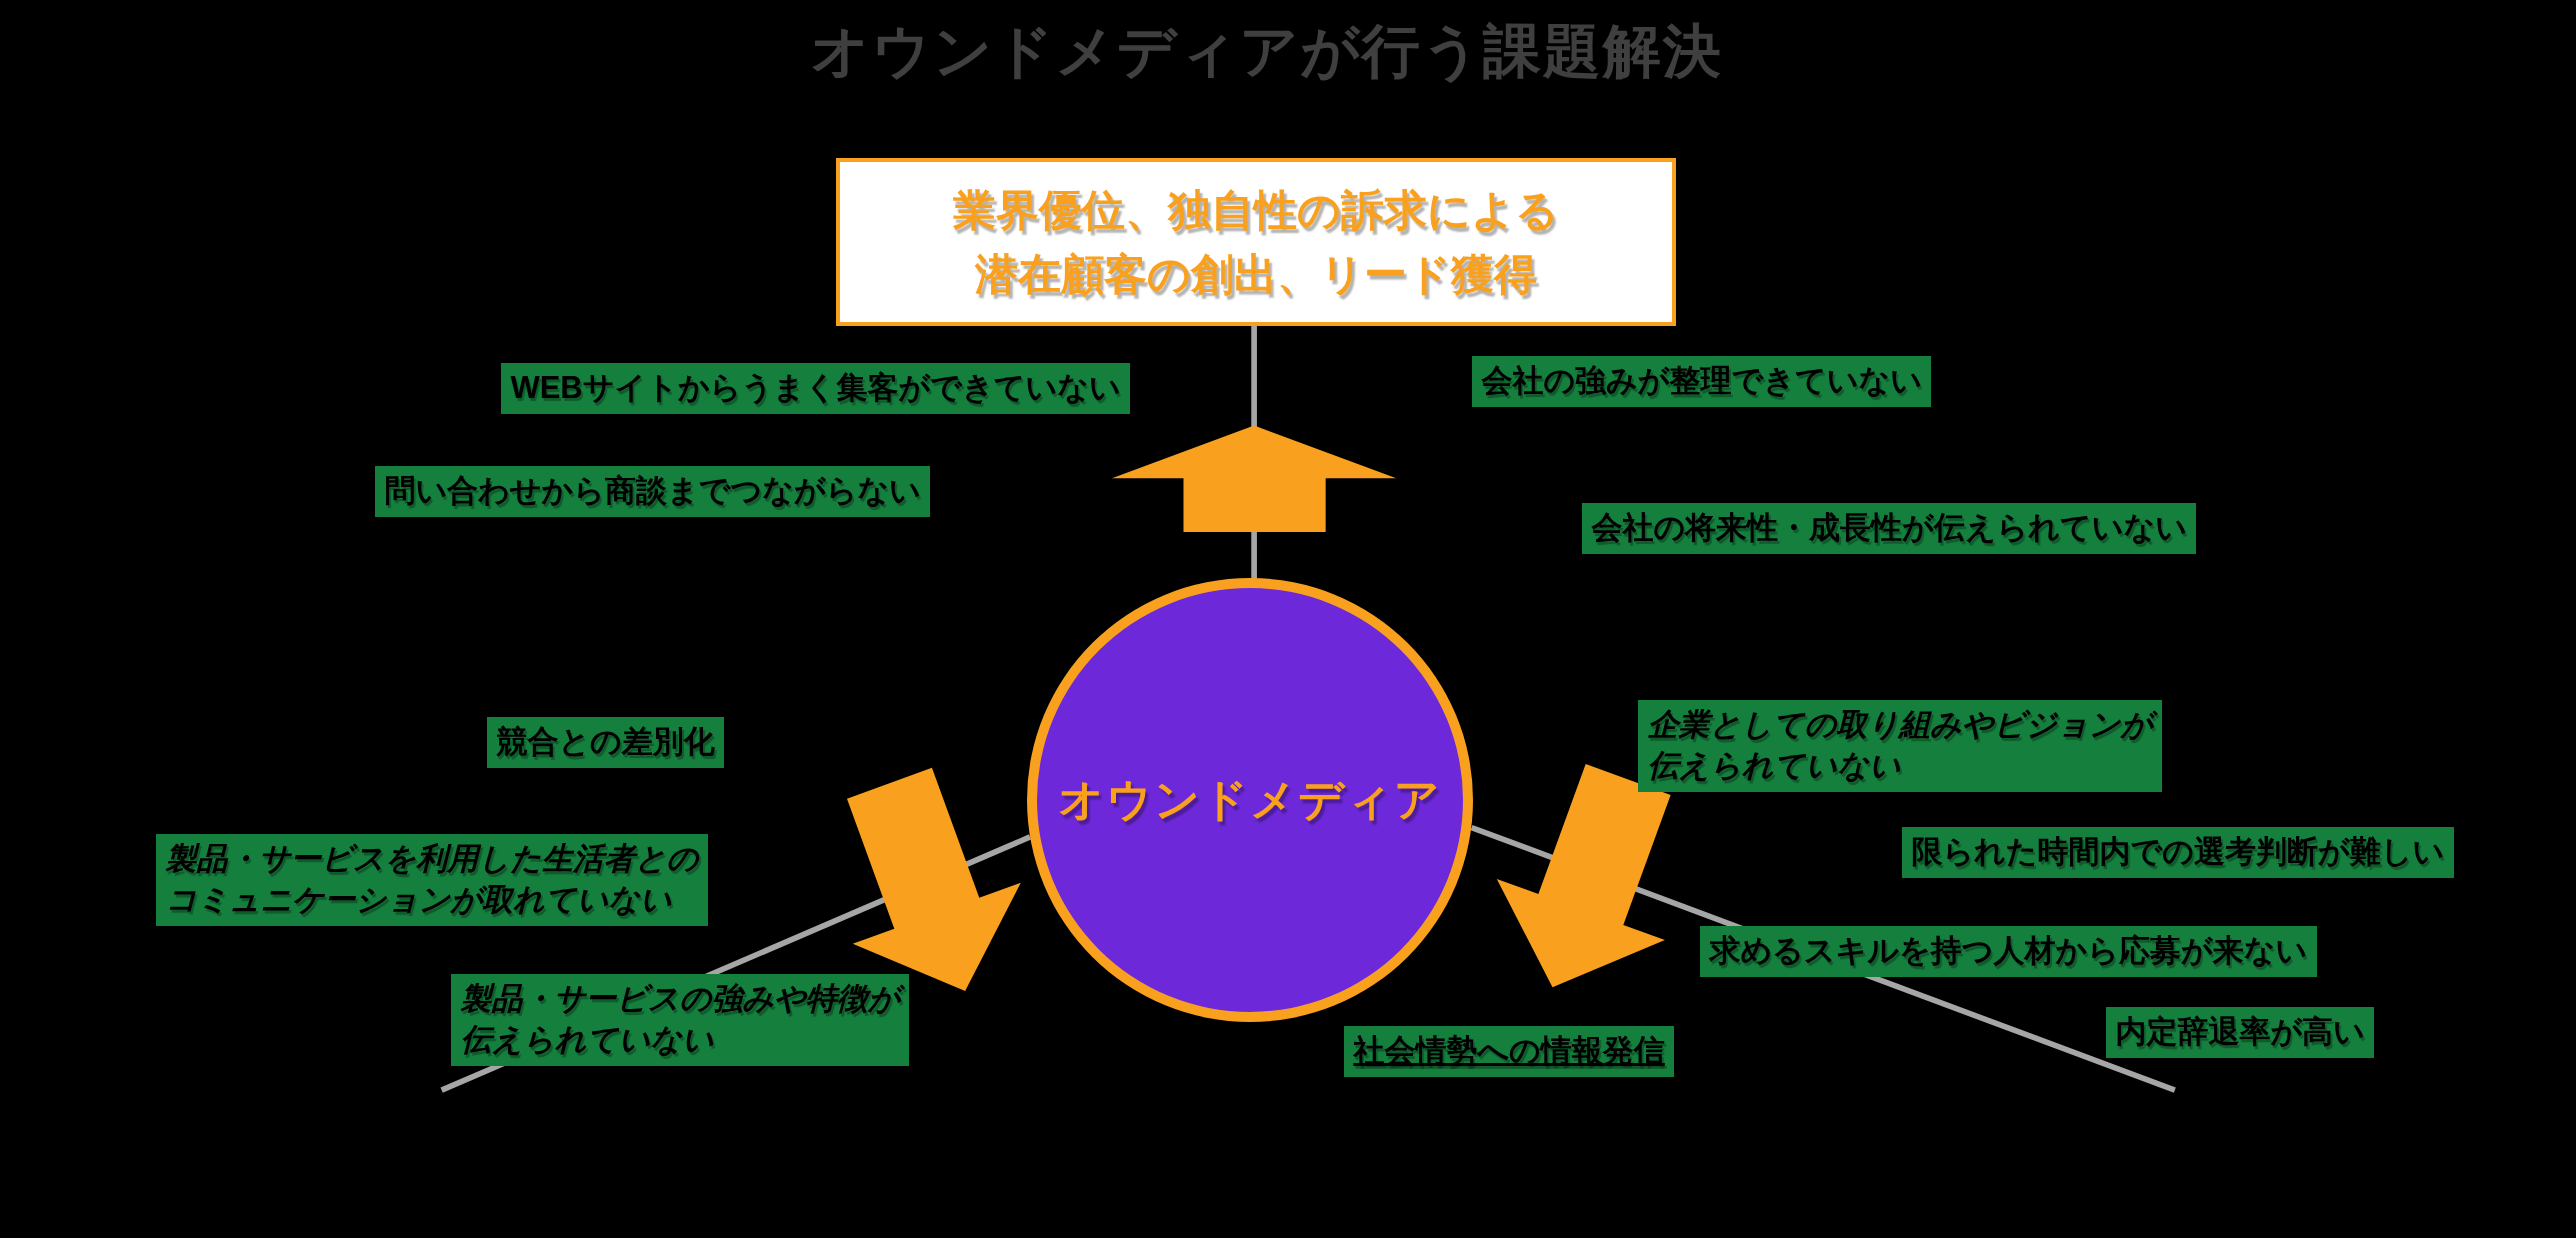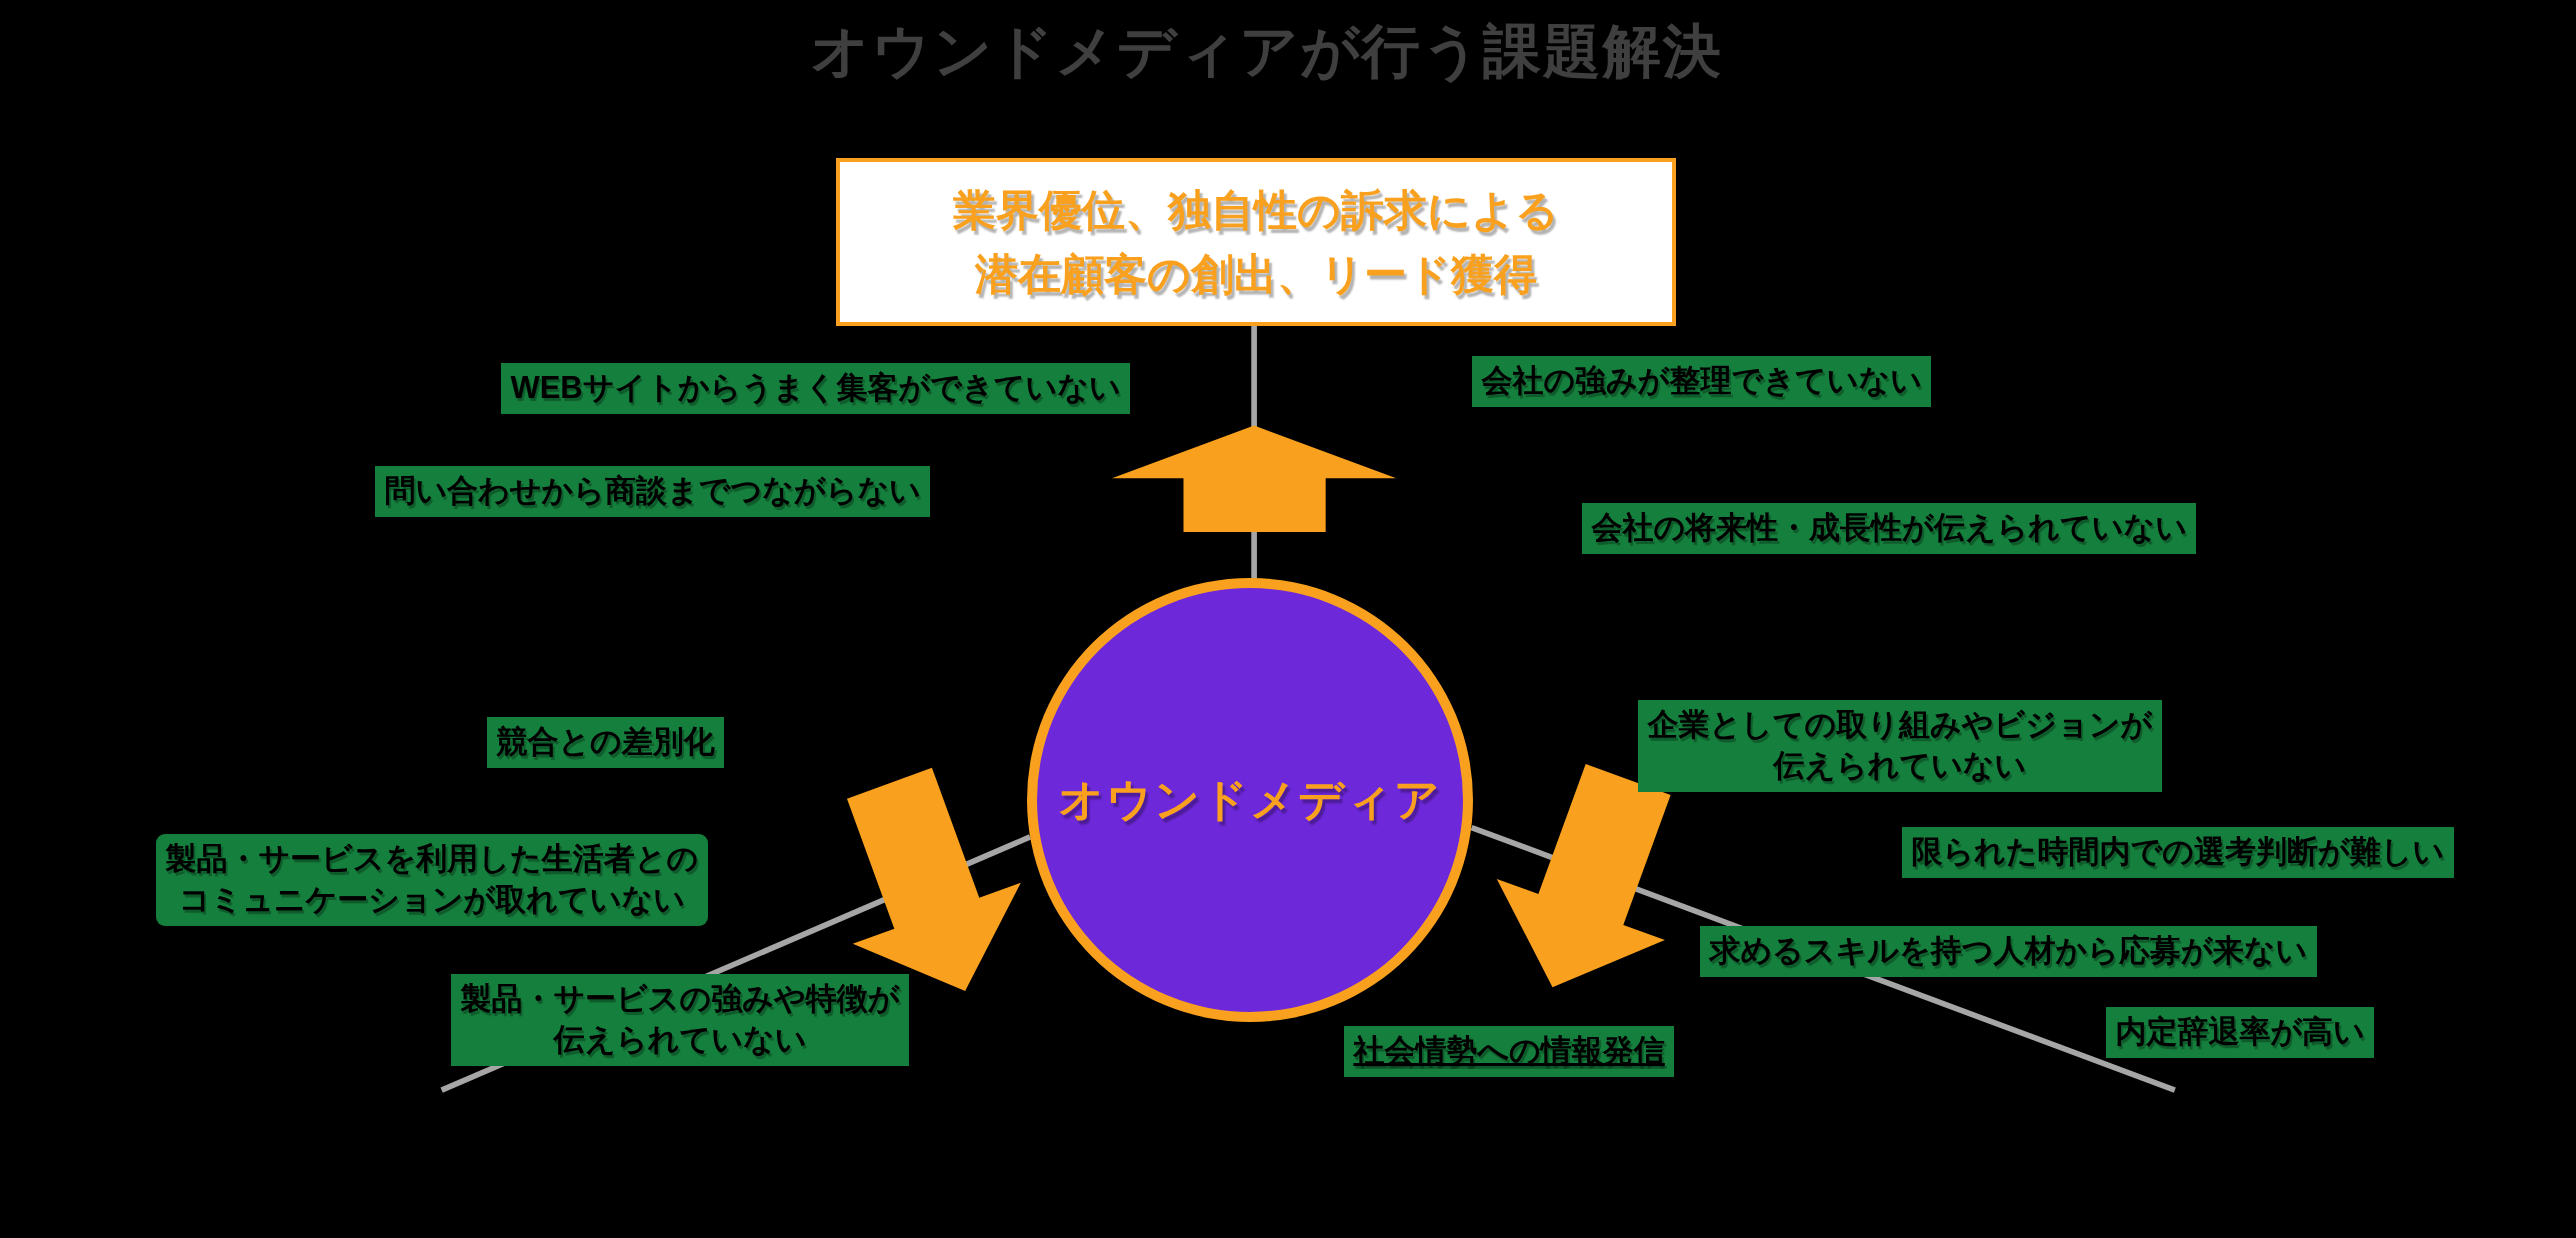--- a/index.html
+++ b/index.html
@@ -32,27 +32,27 @@
     color:#F9A11E;font-size:45px;letter-spacing:1.9px;
     text-shadow:2.8px 3.8px 1.9px rgba(0,0,0,0.30);
     box-sizing:border-box;
   }
   
   .tag{
     position:absolute;background:#15803d;color:#000;
     font-size:31px;line-height:1.34;padding:3.8px 9.4px 5.6px 9.4px;
     white-space:nowrap;text-shadow:1.9px 2.8px 0.9px rgba(0,0,0,0.30);
   }
-  .tag.two{white-space:pre-line;text-align:center;}
+  .tag.two{white-space:pre-line;font-style:italic;}
   .i1{left:501px;top:363px;}
   .i2{left:375px;top:466px;}
   .i3{left:1472px;top:356px;}
   .i4{left:1582px;top:503px;}
   .i5{left:487px;top:717px;}
-  .i6{left:156px;top:834px;border-radius:9px;}
+  .i6{left:156px;top:834px;}
   .i7{left:451px;top:974px;}
   .i8{left:1638px;top:700px;}
   .i9{left:1902px;top:827px;}
   .i10{left:1700px;top:926px;}
   .i11{left:2106px;top:1007px;}
   .i12{left:1344px;top:1026px;text-decoration:underline;}
   .lines-layer{position:absolute;left:0;top:0;width:2576px;height:1238px;}
 </style>
 </head>
 <body>

